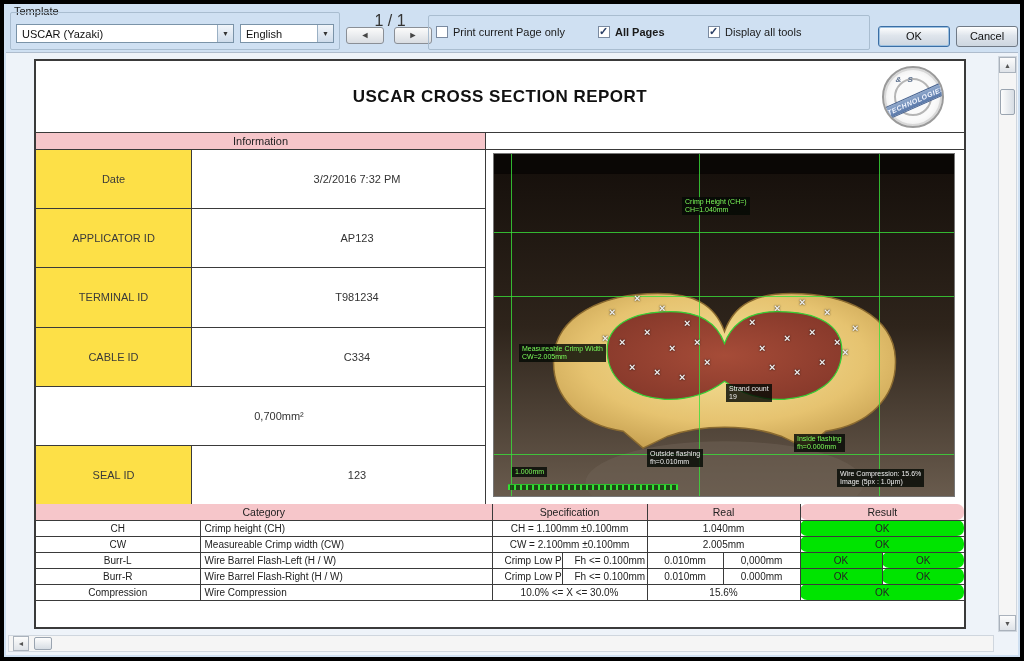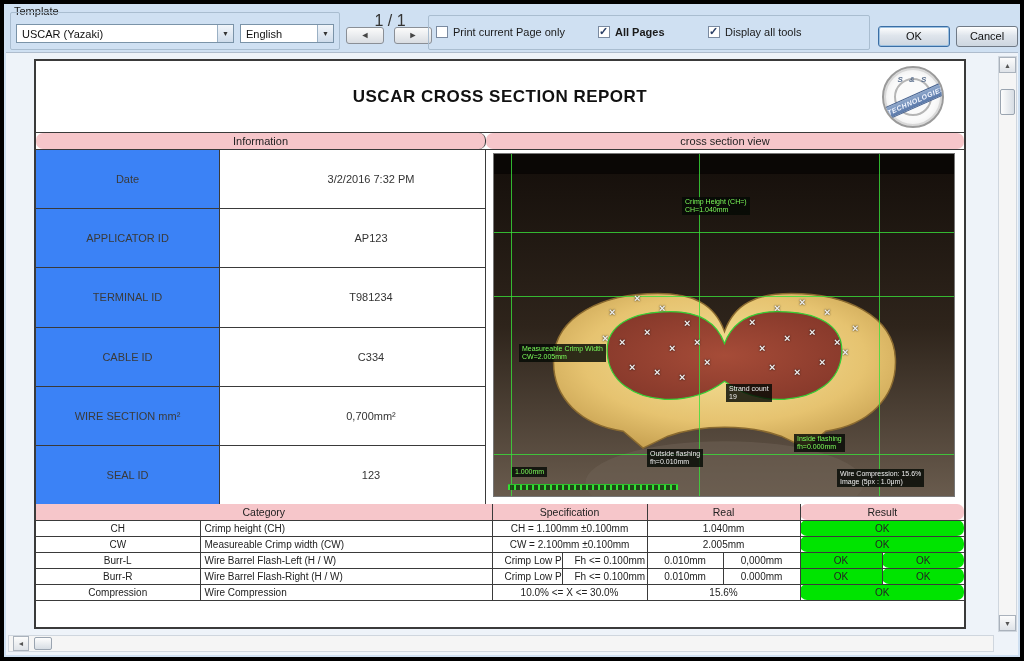--- a/index.html
+++ b/index.html
@@ -20,34 +20,34 @@
   .push-btn { position:absolute; top:22px; height:21px; text-align:center; font-size:11px; color:#111; line-height:19px; background:linear-gradient(#ffffff,#dfe5ec 45%,#cdd6e0); border:1px solid #707a86; border-radius:3px; }
   .push-btn.default { border:1px solid #3a6ea5; box-shadow:0 0 0 1px #9cc0e0 inset; }
 
   
   .preview { position:absolute; left:2px; top:48px; width:1012px; height:603px; background:#eef3f9; border-top:1px solid #aebccd; }
   .page { position:absolute; left:28px; top:6px; width:932px; height:570px; background:#fff; border:2px solid #3a3a3a; }
 
   .title-row { position:relative; height:72px; border-bottom:1px solid #3a3a3a; }
   .page-title { text-align:center; line-height:72px; font-size:17px; font-weight:bold; letter-spacing:.5px; color:#111; }
   .logo { position:absolute; right:20px; top:5px; width:62px; height:62px; border-radius:50%; border:2px solid #9a9a9a; box-shadow:0 0 0 2px #d8d8d8 inset; background:radial-gradient(circle,#fafafa 55%,#dcdcdc 100%); overflow:hidden; }
-  .logo-top { position:absolute; top:7px; left:0; width:100%; text-align:center; font-size:8px; font-weight:bold; color:#5a6e8c; letter-spacing:2px;font-style:italic; }
+  .logo-top { position:absolute; top:7px; left:0; width:100%; text-align:left; font-size:8px; font-weight:bold; color:#5a6e8c; letter-spacing:2px;font-style:italic; }
   .logo-ribbon { position:absolute; left:-10px; top:26px; width:84px; height:13px; background:linear-gradient(#8fa8cc,#5877a8); border:1px solid #44608e; transform:rotate(-24deg); color:#f2f6ff; font-size:7px; font-weight:bold; font-style:italic; text-align:center; line-height:12px; letter-spacing:.5px; }
   .logo-ring { position:absolute; left:10px; top:10px; width:38px; height:38px; border-radius:50%; border:2px solid #b5b5b5; }
 
   .section-headers { display:flex; height:17px; border-bottom:1px solid #3a3a3a; }
-  .sec-hdr { background:#f6c6ca; font-size:11px; color:#222; text-align:center; line-height:16px;border-radius:7px; }
+  .sec-hdr { background:#f6c6ca; font-size:11px; color:#222; text-align:center; line-height:16px; }
   .sec-hdr.info { width:450px; border-right:1px solid #3a3a3a; }
   .sec-hdr.view { flex:1; }
 
   .body-row { display:flex; height:354px; }
   .info-table { width:450px; border-right:1px solid #3a3a3a; display:flex; flex-direction:column; }
   .info-row { flex:1; display:flex; border-bottom:1px solid #3a3a3a; }
   .info-row:last-child { border-bottom:none; }
-  .info-label { width:184px; background:#3b82f6; border-right:1px solid #3a3a3a; display:flex; align-items:center; justify-content:center; font-size:11px; color:#3a3a3a; text-align:center; }
+  .info-label { width:156px; background:#fde047; border-right:1px solid #3a3a3a; display:flex; align-items:center; justify-content:center; font-size:11px; color:#3a3a3a; text-align:center; }
   .info-value { flex:1; display:flex; align-items:center; justify-content:center; font-size:11px; color:#333;padding-left:37px; }
 
   .view-area { flex:1; position:relative; background:#fff; }
   .photo { position:absolute; left:7px; top:3px; width:462px; height:344px; overflow:hidden; border:1px solid #777; background:#201812; }
   .photo svg { position:absolute; inset:0; }
   .gline-h { position:absolute; left:0; width:100%; height:1px; background:#3ae03a; opacity:.8; }
   .gline-v { position:absolute; top:0; height:100%; width:1px; background:#3ae03a; opacity:.8; }
   .anno { position:absolute; background:rgba(5,10,5,.82); color:#7cfc5a; font-size:7px; line-height:8px; padding:1px 3px; white-space:nowrap; }
   .anno.white { color:#eee; }
   .ruler { position:absolute; left:14px; top:330px; width:170px; height:6px; background:repeating-linear-gradient(90deg,#32e032 0 2px,rgba(0,60,0,.7) 2px 6px); border-top:1px solid #2ec02e; }
@@ -116,21 +116,20 @@
         <div class="page-title">USCAR CROSS SECTION REPORT</div>
         <div class="logo">
           <div class="logo-ring"></div>
           <div class="logo-top">S &amp; S</div>
           <div class="logo-ribbon">TECHNOLOGIES</div>
         </div>
       </div>
 
       <div class="section-headers">
         <div class="sec-hdr info">Information</div>
-        <div class="sec-hdr view">cross section view</div>
       </div>
 
       <div class="body-row">
 
         <div class="info-table">
           <div class="info-row">
             <div class="info-label">Date</div>
             <div class="info-value">3/2/2016 7:32 PM</div>
           </div>
           <div class="info-row">
@@ -139,21 +138,20 @@
           </div>
           <div class="info-row">
             <div class="info-label">TERMINAL ID</div>
             <div class="info-value">T981234</div>
           </div>
           <div class="info-row">
             <div class="info-label">CABLE ID</div>
             <div class="info-value">C334</div>
           </div>
           <div class="info-row">
-            <div class="info-label">WIRE SECTION mm²</div>
             <div class="info-value">0,700mm²</div>
           </div>
           <div class="info-row">
             <div class="info-label">SEAL ID</div>
             <div class="info-value">123</div>
           </div>
         </div>
 
         <div class="view-area">
           <div class="photo" id="photo">

